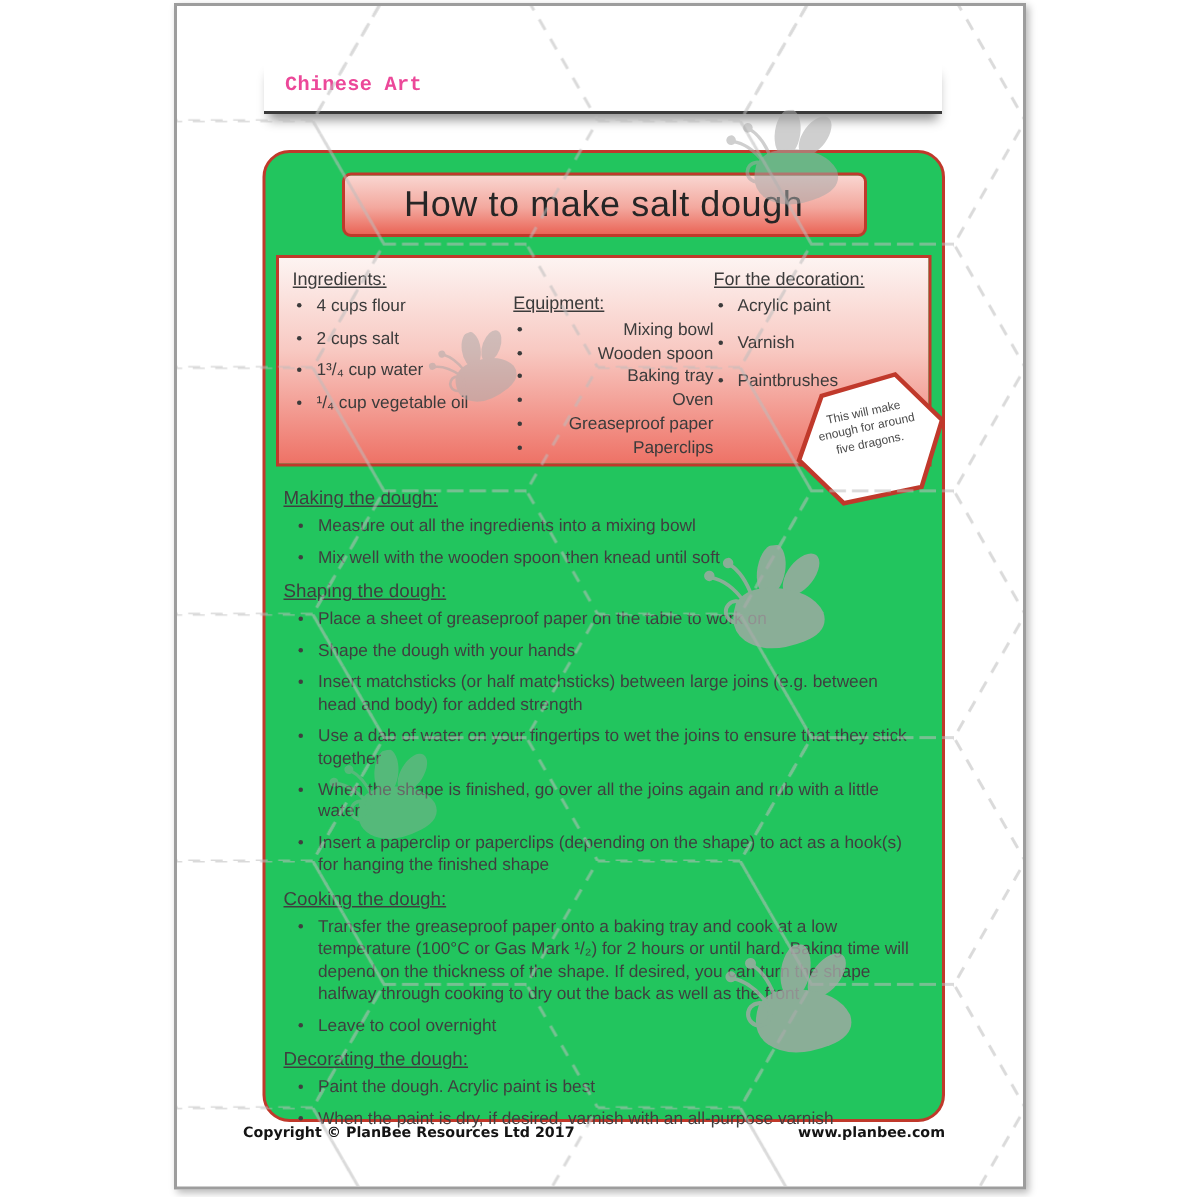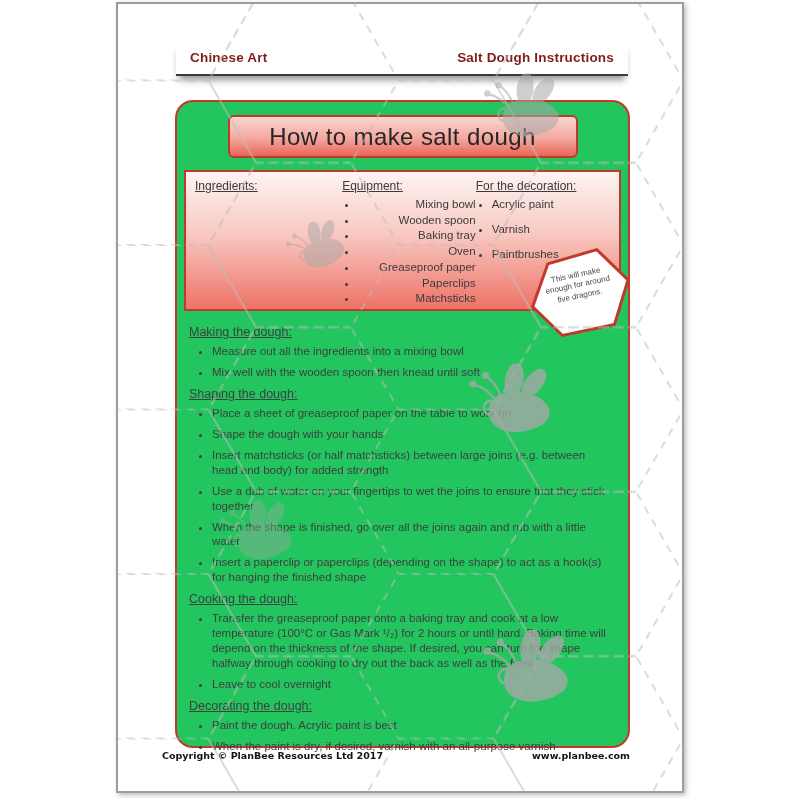--- a/index.html
+++ b/index.html
@@ -11,39 +11,39 @@
   .page { position:absolute; left:116px; top:2px; width:568px; height:791px;
     background:#ffffff; border:2px solid #9d9d9d;
     box-shadow:2px 2px 5px rgba(0,0,0,.28); }
 
   
   .header-strip { position:absolute; left:58px; right:54px; top:36px; height:36px;
     background:#ffffff; border-bottom:2px solid #3a3a3a;
     box-shadow:0 7px 7px -3px rgba(0,0,0,.42);
     display:flex; align-items:center; justify-content:space-between;
     padding:0 14px; z-index:3; }
-  .header-strip span { font-family:Liberation Sans, sans-serif; font-weight:bold;
-    font-size:13.5px; color:#7f1d1d; letter-spacing:.2px; }
+  .header-strip span { font-family:Liberation Mono, monospace; font-weight:bold;
+    font-size:13.5px; color:#ec4899; letter-spacing:.2px; }
 
   
   .main-box { position:absolute; left:57px; top:96px; width:455px; height:648px;
     background:#22c55e; border:2.5px solid #c0392b; border-radius:18px;
     z-index:2; }
 
   .title-box { width:350px; margin:13px auto 0; height:43px; border:2px solid #bf3a2b;
     border-radius:6px; background:linear-gradient(#f9d6d1, #f3a89e 55%, #ea6557);
     display:flex; align-items:center; justify-content:center; }
   .title-box h1 { font-size:24px; font-weight:normal; color:#262626; letter-spacing:.4px; }
 
   .materials-box { margin:12px 7px 0; height:141px; border:2px solid #c0392b;
     background:linear-gradient(#fdf4f2 0%, #f8c9c2 45%, #ee7266 100%);
     display:flex; padding:7px 6px 4px 9px; position:relative; }
   .col { overflow:hidden; }
   .col-ingredients { width:150px; }
-  .col-equipment   { width:136px; }
+  .col-equipment   { width:136px;margin-top:16px; }
   .col-decoration  { width:140px; }
   .col h4 { font-size:12px; font-weight:normal; color:#3b3b3b;
     text-decoration:underline; margin-bottom:5px; }
   .col ul { list-style:disc; padding-left:16px; color:#3b3b3b; }
   .col li { font-size:11.5px; line-height:1.15; }
   .col-ingredients li { margin-bottom:8.5px; }
   .col-equipment   li { margin-bottom:2.5px;text-align:right; }
   .col-decoration  li { margin-bottom:12px; }
 
   
@@ -98,32 +98,37 @@
       </g>
     </symbol>
   </defs>
 </svg>
 
 <div class="canvas">
   <div class="page">
 
     <div class="header-strip">
       <span>Chinese Art</span>
-      <span>Salt Dough Instructions</span>
     </div>
 
     <div class="main-box">
 
       <div class="title-box">
         <h1>How to make salt dough</h1>
       </div>
 
       <div class="materials-box">
         <div class="col col-ingredients">
           <h4>Ingredients:</h4>
+          <ul>
+            <li>4 cups flour</li>
+            <li>2 cups salt</li>
+            <li>1³/₄ cup water</li>
+            <li>¹/₄ cup vegetable oil</li>
+          </ul>
         </div>
         <div class="col col-equipment">
           <h4>Equipment:</h4>
           <ul>
             <li>Mixing bowl</li>
             <li>Wooden spoon</li>
             <li>Baking tray</li>
             <li>Oven</li>
             <li>Greaseproof paper</li>
             <li>Paperclips</li>

